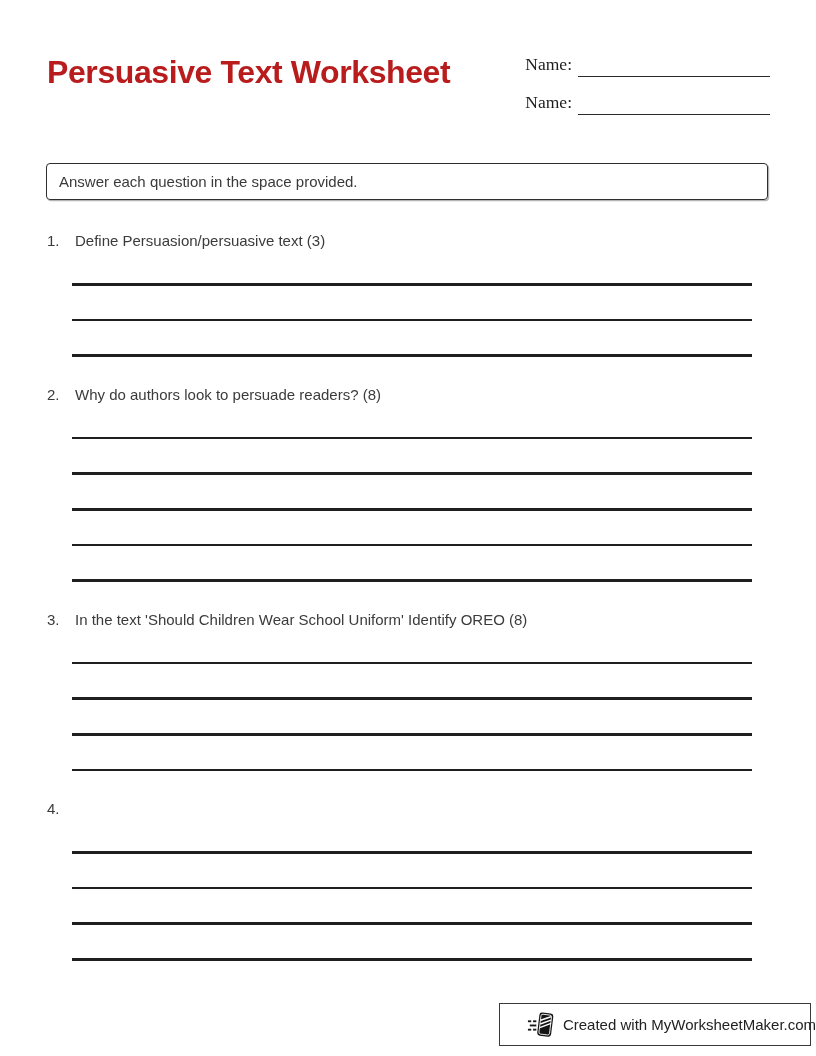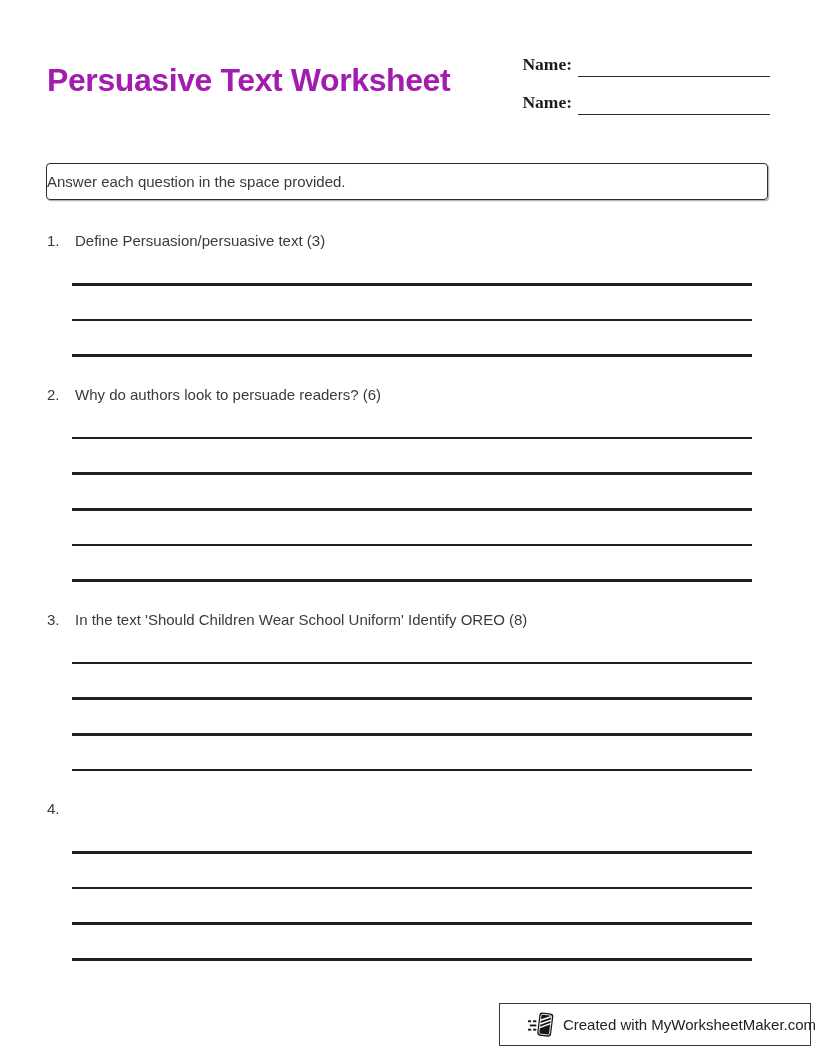--- a/index.html
+++ b/index.html
@@ -8,62 +8,62 @@
     height: 1056px;
     background: #ffffff;
     position: relative;
     font-family: "Liberation Sans", "DejaVu Sans", sans-serif;
     overflow: hidden;
   }
 
   .page-title {
     position: absolute;
     left: 47px;
-    top: 40px;
+    top: 32px;
     font-size: 32px;
     line-height: 38px;
     letter-spacing: -0.4px;
-    color: #a21caf;
+    color: #b91c1c;
     white-space: nowrap;
   }
 
   .header-fields {
     position: absolute;
     left: 516px;
     top: 51px;
   }
   .field-row { display: flex; margin-bottom: 12px; }
   .field-label {
     width: 56px;
     text-align: right;
     font-family: "Liberation Serif", "DejaVu Serif", serif;
     font-size: 17.5px;
     line-height: 26px;
     color: #1c1c1c;
-    font-weight: bold;
   }
   .field-line {
     width: 192px;
     height: 25px;
     border-bottom: 1.6px solid #2a2a2a;
     margin-left: 6px;
   }
 
   .instruction-box {
     position: absolute;
     left: 46px;
     top: 163px;
     width: 722px;
     height: 37px;
     box-sizing: border-box;
     border: 1.8px solid #2e2e2e;
     border-radius: 4px;
     box-shadow: 1.2px 1.2px 0 rgba(70,70,70,0.4);
     display: flex;
     align-items: center;
+    padding-left: 12px;
     font-size: 15px;
     color: #3a3a3a;
   }
 
   .questions {
     position: absolute;
     left: 47px;
     top: 231px;
     width: 706px;
   }
@@ -130,21 +130,21 @@
       <span class="q-text">Define Persuasion/persuasive text (3)</span>
     </div>
   <div class="answer-line"></div>
       <div class="answer-line"></div>
       <div class="answer-line"></div>
     </div>
 
   <div class="question-block">
     <div class="q-row">
       <span class="q-num">2.</span>
-      <span class="q-text">Why do authors look to persuade readers? (6)</span>
+      <span class="q-text">Why do authors look to persuade readers? (8)</span>
     </div>
   <div class="answer-line"></div>
       <div class="answer-line"></div>
       <div class="answer-line"></div>
       <div class="answer-line"></div>
       <div class="answer-line"></div>
     </div>
 
   <div class="question-block">
     <div class="q-row">

